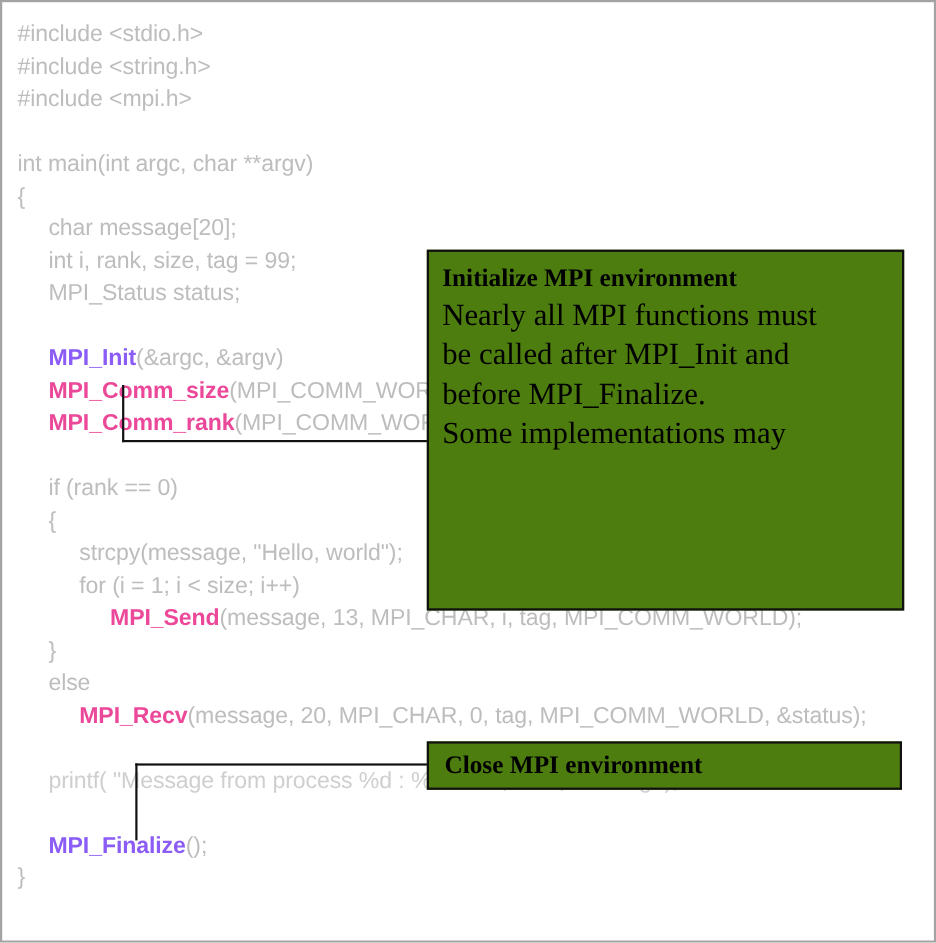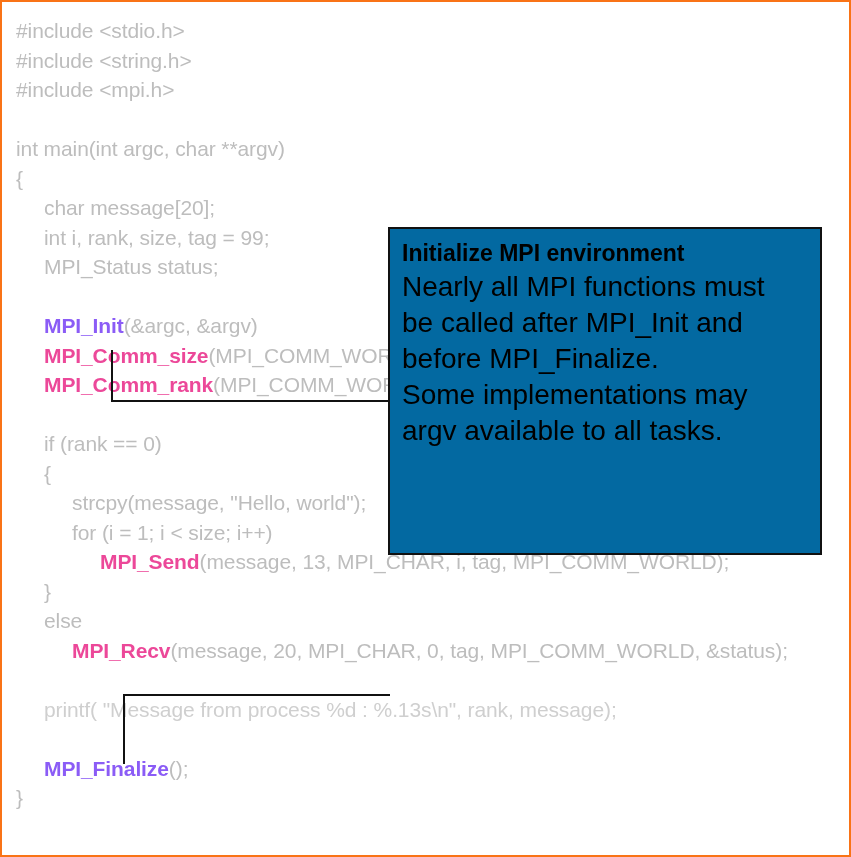--- a/index.html
+++ b/index.html
@@ -12,21 +12,21 @@
     font-family: "Liberation Sans", sans-serif;
   }
 
   
   #slide {
     position: relative;
     width: 851px;
     height: 857px;
     background: #ffffff;
     box-sizing: border-box;
-    border: 2px solid #f97316;
+    border: 2px solid #a3a3a3;
     overflow: hidden;
   }
 
   
   #code-block {
     position: absolute;
     left: 0;
     top: 0;
     width: 851px;
     padding: 14px 0 0 14px;
@@ -64,26 +64,26 @@
   
   .leader {
     position: absolute;
     background: #111111;
     z-index: 3;
   }
 
   
   .callout {
     position: absolute;
-    background: #0369a1;
+    background: #4d7c0f;
     border: 2px solid #111111;
     box-sizing: border-box;
     z-index: 4;
     color: #000000;
-    font-family: Liberation Sans, sans-serif;
+    font-family: Liberation Serif, serif;
   }
   #callout-init {
     left: 386px;
     top: 225px;
     width: 434px;
     height: 328px;
     padding: 8px 10px 0 12px;
   }
   #callout-finalize {
     left: 386px;
@@ -149,18 +149,20 @@
   <div class="leader" style="left:121px; top:692px; width:267px; height:2px;"></div>
   <div class="leader" style="left:121px; top:692px; width:2px; height:70px;"></div>
 
   <div class="callout" id="callout-init">
     <div class="callout-title">Initialize MPI environment</div>
     <div class="callout-body">
       <div>Nearly all MPI functions must</div>
       <div>be called after MPI_Init and</div>
       <div>before MPI_Finalize.</div>
       <div>Some implementations may</div>
-      <div>argv available to all tasks.</div>
     </div>
   </div>
 
+  <div class="callout" id="callout-finalize">
+    <div class="callout-title">Close MPI environment</div>
+  </div>
 
 </div>
 
 </body></html>

